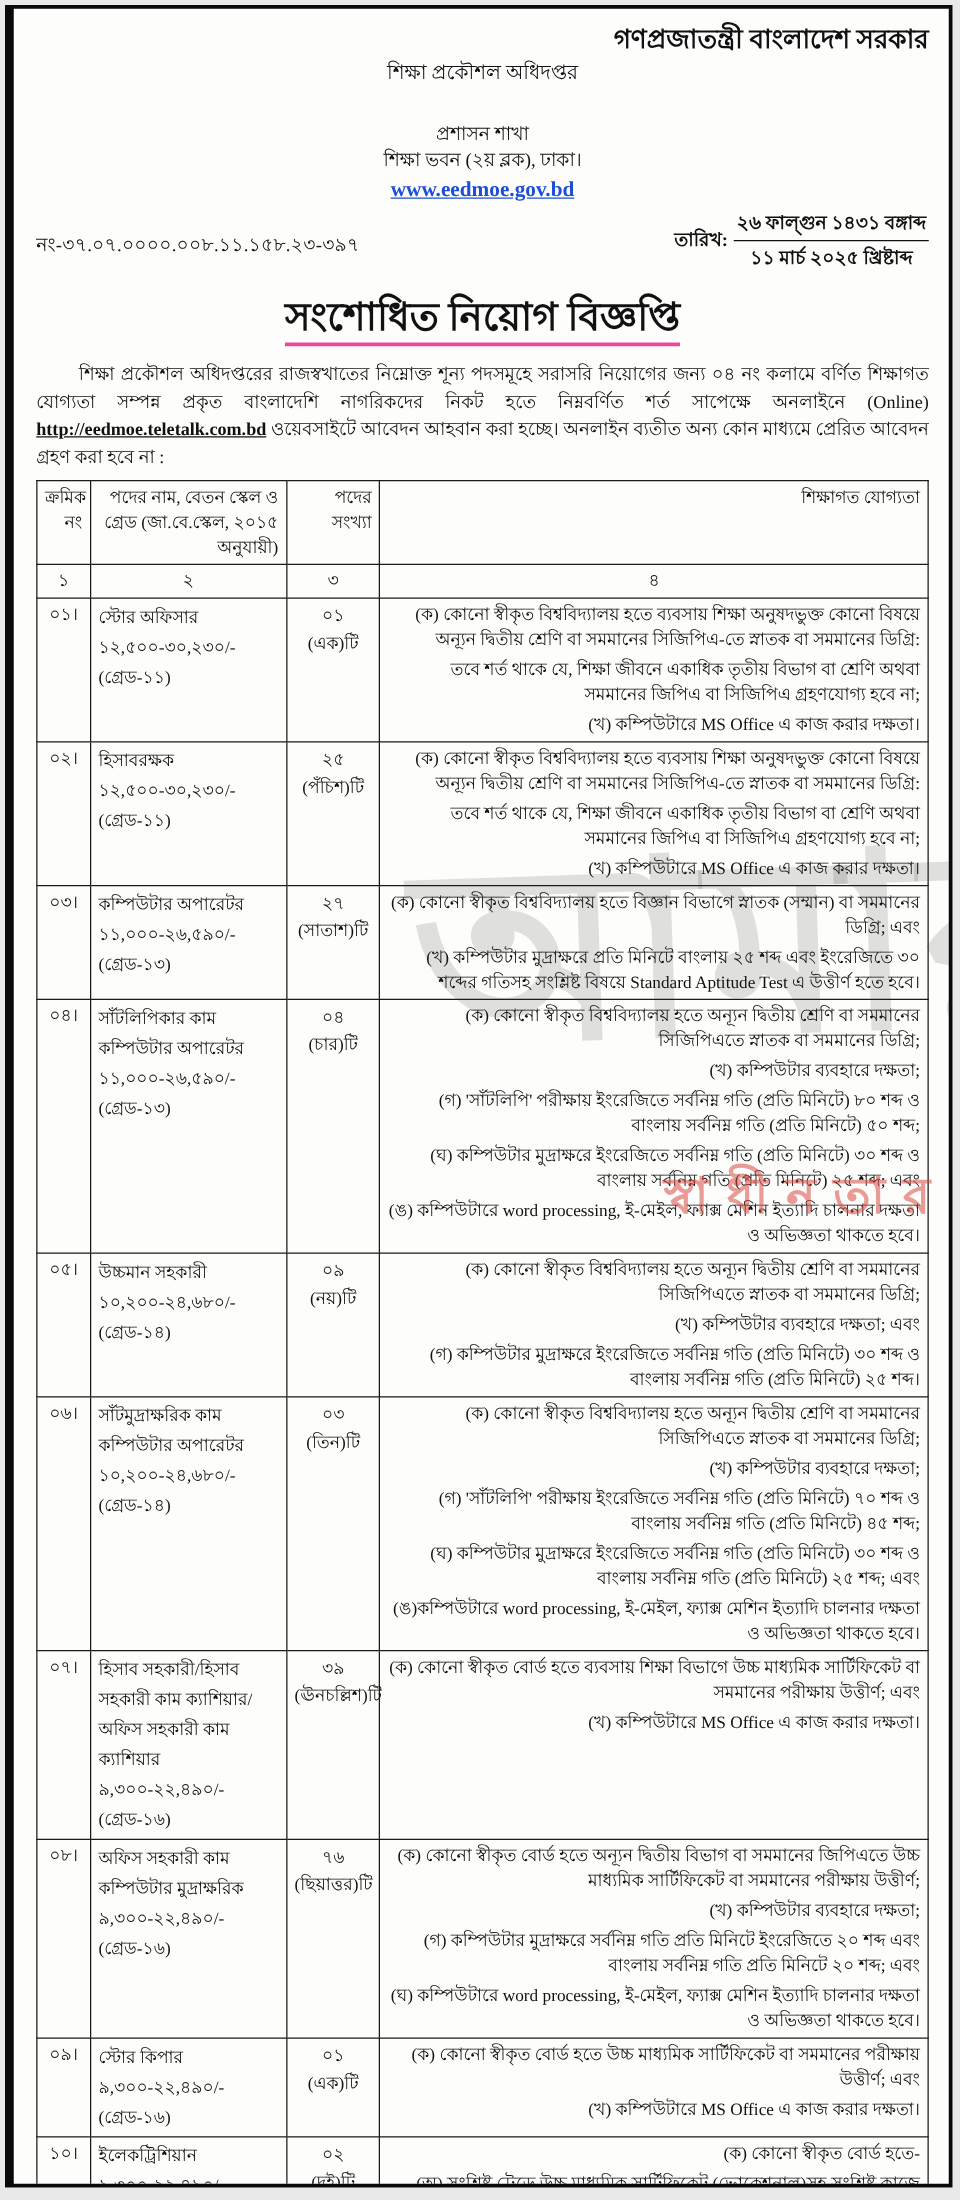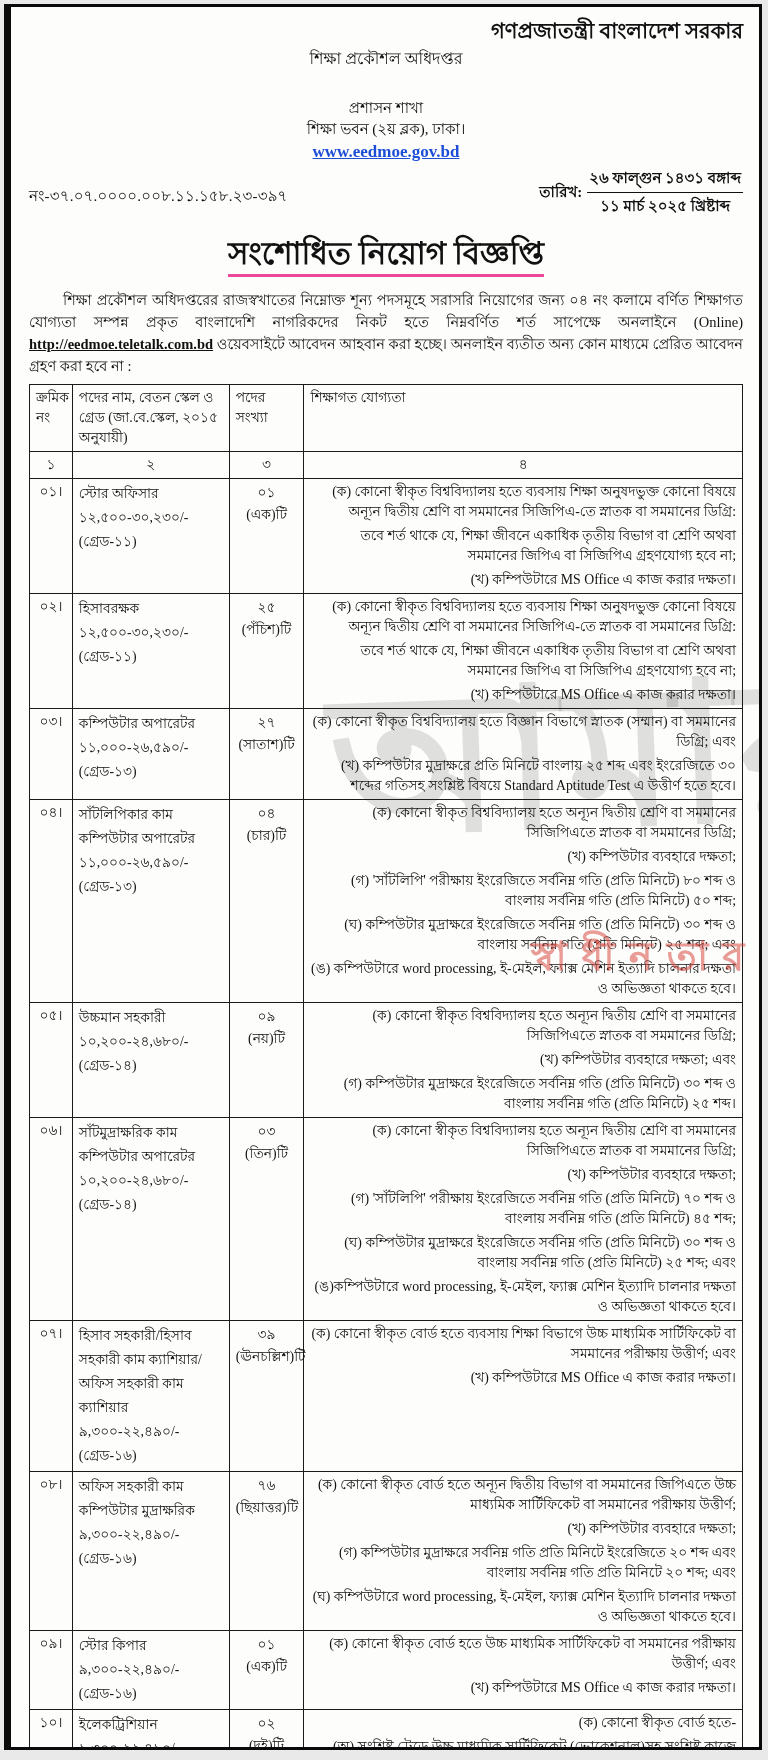--- a/index.html
+++ b/index.html
@@ -37,21 +37,21 @@
   .title span { border-bottom:3px solid #ec4899; padding-bottom:3px; }
   
   .intro { font-size:14.5px; line-height:22px; text-align:justify;
            text-indent:34px; margin-bottom:7px; }
   .intro .url { text-decoration:underline; font-weight:bold; }
   
   table.rec { width:100%; border-collapse:collapse; table-layout:fixed; }
   table.rec td, table.rec th { border:1.4px solid #1a1a1a; vertical-align:top;
            font-size:13.8px; line-height:20px; padding:3px 6px; }
   col.c1{width:6%;} col.c2{width:22%;} col.c3{width:10.5%;} col.c4{width:61.5%;}
-  th.h { font-weight:normal; text-align:left; vertical-align:middle; padding:4px 3px; }
+  th.h { font-weight:normal; text-align:right; vertical-align:middle; padding:4px 3px; }
   td.num { text-align:center; padding:1px; line-height:17px; }
   td.serial { text-align:center; }
   td.post div { line-height:24px; }
   td.count { text-align:center; }
   td.count div { line-height:22px; }
   td.qual p { margin:0 0 4px; text-align:right; }
   td.qual p:last-child { margin-bottom:0; }
   td.qual p.prov { padding-left:26px; }
   
   .wm1 { position:absolute; top:600px; left:320px; font-size:195px; font-weight:bold;

